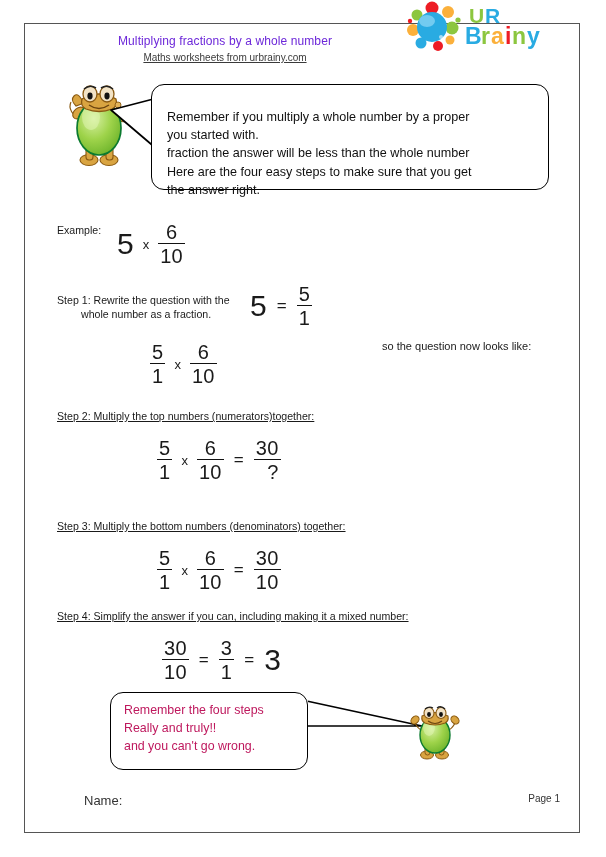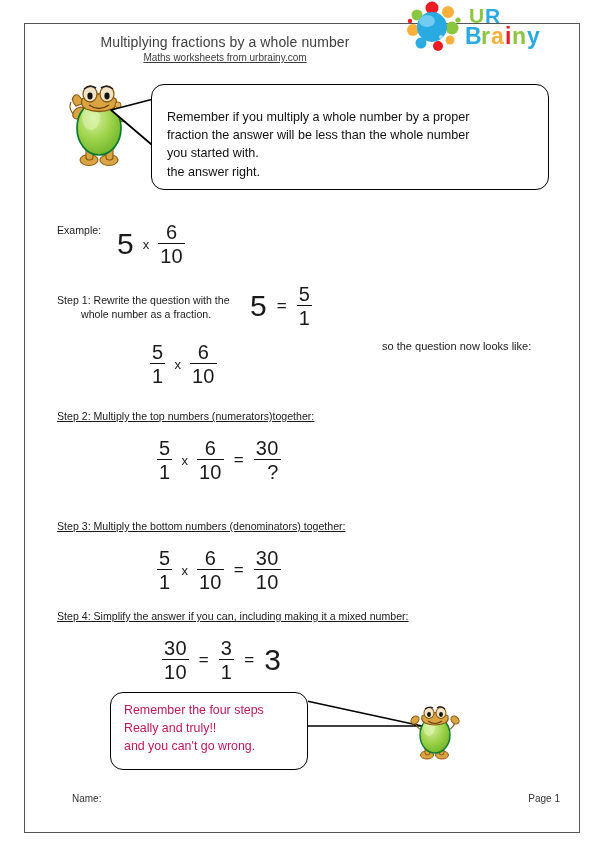--- a/index.html
+++ b/index.html
@@ -34,22 +34,22 @@
     top: 30px;
     width: 554px;
     height: 56px;
   }
   .title {
     position: absolute;
     left: 0;
     top: 4px;
     width: 400px;
     text-align: center;
-    font-size: 14px;
-    color: #404040;
+    font-size: 12px;
+    color: #6d28d9;
     letter-spacing: 0.1px;
   }
   .subtitle {
     position: absolute;
     left: 0;
     top: 22px;
     width: 400px;
     text-align: center;
     font-size: 10px;
     color: #3a3a3a;
@@ -273,23 +273,23 @@
     align-items: center;
   }
   #step2 { top: 409px; }
   #step3 { top: 519px; }
   #step4 { top: 609px; }
   #step4 .expr { margin-left: 105px; }
 
   
   .footer-name {
     position: absolute;
-    left: 72px;
+    left: 84px;
     top: 793px;
-    font-size: 10px;
+    font-size: 13px;
     color: #333;
   }
   .footer-page {
     position: absolute;
     right: 46px;
     top: 793px;
     font-size: 10px;
     color: #333;
   }
 </style>
@@ -372,22 +372,23 @@
 </div>
 
 <div class="bubble-top">
   <svg class="tail" viewBox="0 0 60 72">
     <path d="M58 6 L4 20 L58 66" fill="#fff" stroke="#000" stroke-width="1.7" stroke-linejoin="round"></path>
     <rect x="50" y="4" width="14" height="64" fill="#fff"></rect>
   </svg>
   <div class="box"></div>
   <div class="txt">
     <div>Remember if you multiply a whole number by a proper</div>
+    <div>you started with.</div>
     <div>fraction the answer will be less than the whole number</div>
-    <div>you started with.</div>
+    <div>Here are the four easy steps to make sure that you get</div>
     <div>the answer right.</div>
   </div>
 </div>
 
 <div class="example">
   <div class="lbl">Example:</div>
   <div class="expr">
     <span class="whole">5</span>
     <span class="op">x</span>
     <span class="frac f20">

